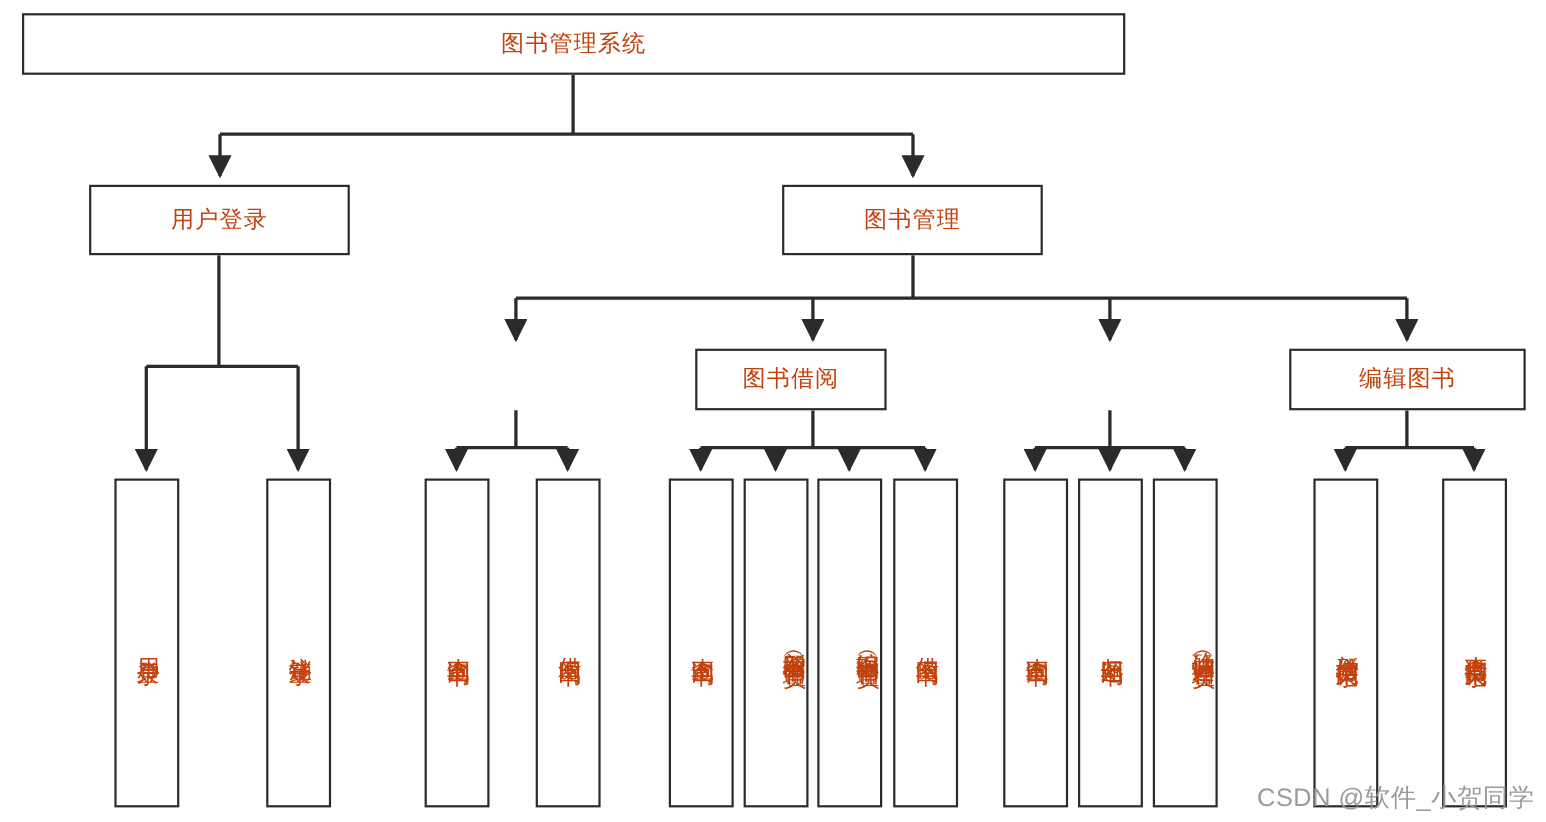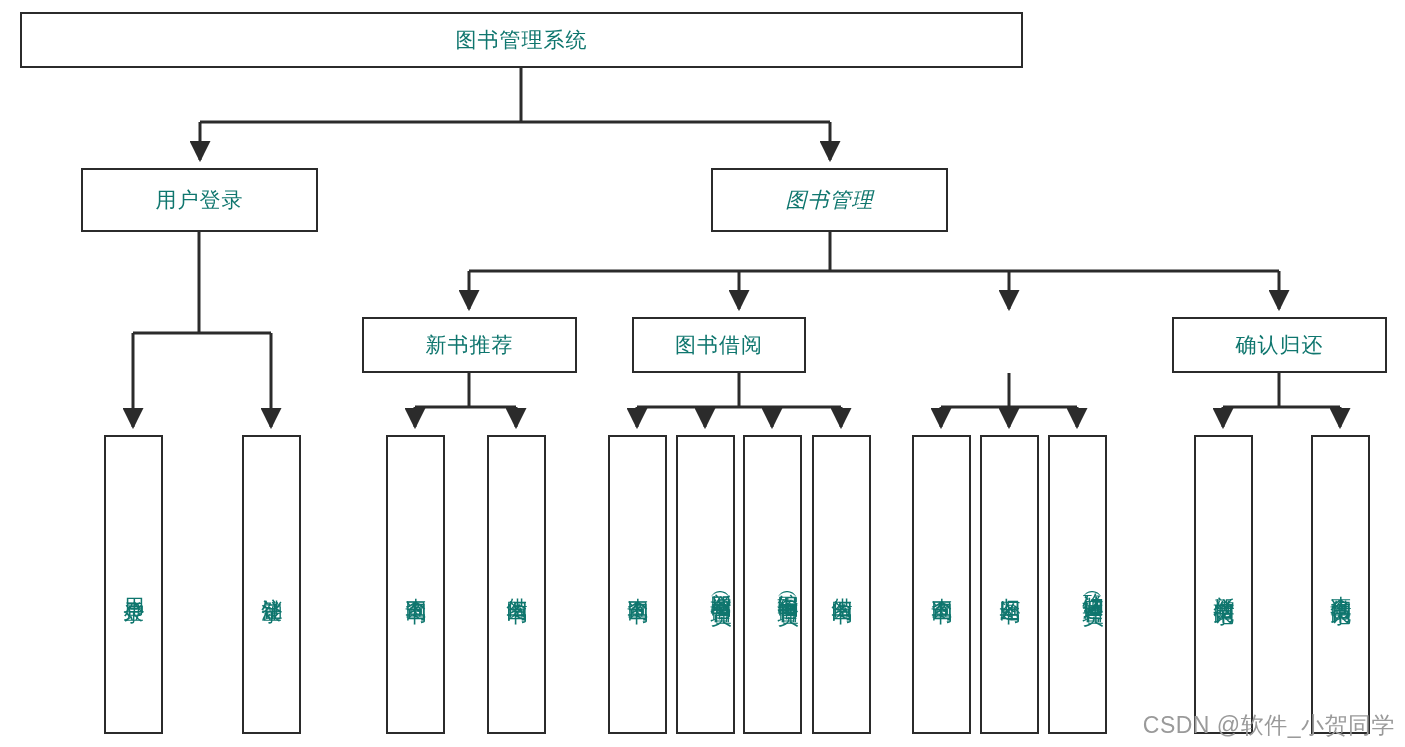--- a/index.html
+++ b/index.html
@@ -27,21 +27,21 @@
     pointer-events: none;
   }
   .node {
     position: absolute;
     box-sizing: border-box;
     border: 2px solid #2b2b2b;
     background: #ffffff;
     display: flex;
     align-items: center;
     justify-content: center;
-    color: #0f766e;
+    color: #c2410c;
     line-height: 1.18;
     z-index: 2;
   }
   .node.horiz {
     font-size: 21px;
     letter-spacing: 1px;
     white-space: nowrap;
   }
   .node.root {
     font-size: 21px;
@@ -134,32 +134,29 @@
     </g>
   </svg>
 
   <div class="node horiz root" style="left:20px; top:12px; width:1003px; height:56px;">
     <span>图书管理系统</span>
   </div>
 
   <div class="node horiz" style="left:81px; top:168px; width:237px; height:64px;">
     <span>用户登录</span>
   </div>
-  <div class="node horiz" style="left:711px; top:168px; width:237px; height:64px;font-style:italic;">
+  <div class="node horiz" style="left:711px; top:168px; width:237px; height:64px;">
     <span>图书管理</span>
   </div>
 
-  <div class="node horiz" style="left:362px; top:317px; width:215px; height:56px;">
-    <span>新书推荐</span>
-  </div>
   <div class="node horiz" style="left:632px; top:317px; width:174px; height:56px;">
     <span>图书借阅</span>
   </div>
   <div class="node horiz" style="left:1172px; top:317px; width:215px; height:56px;">
-    <span>确认归还</span>
+    <span>编辑图书</span>
   </div>
 
   <div class="node vert midalign" style="left:104px; top:435px; width:59px; height:299px;">
     <span class="vtext">用户登录</span>
   </div>
   <div class="node vert midalign" style="left:242px; top:435px; width:59px; height:299px;">
     <span class="vtext">注销登录</span>
   </div>
 
   <div class="node vert midalign" style="left:386px; top:435px; width:59px; height:299px;">

